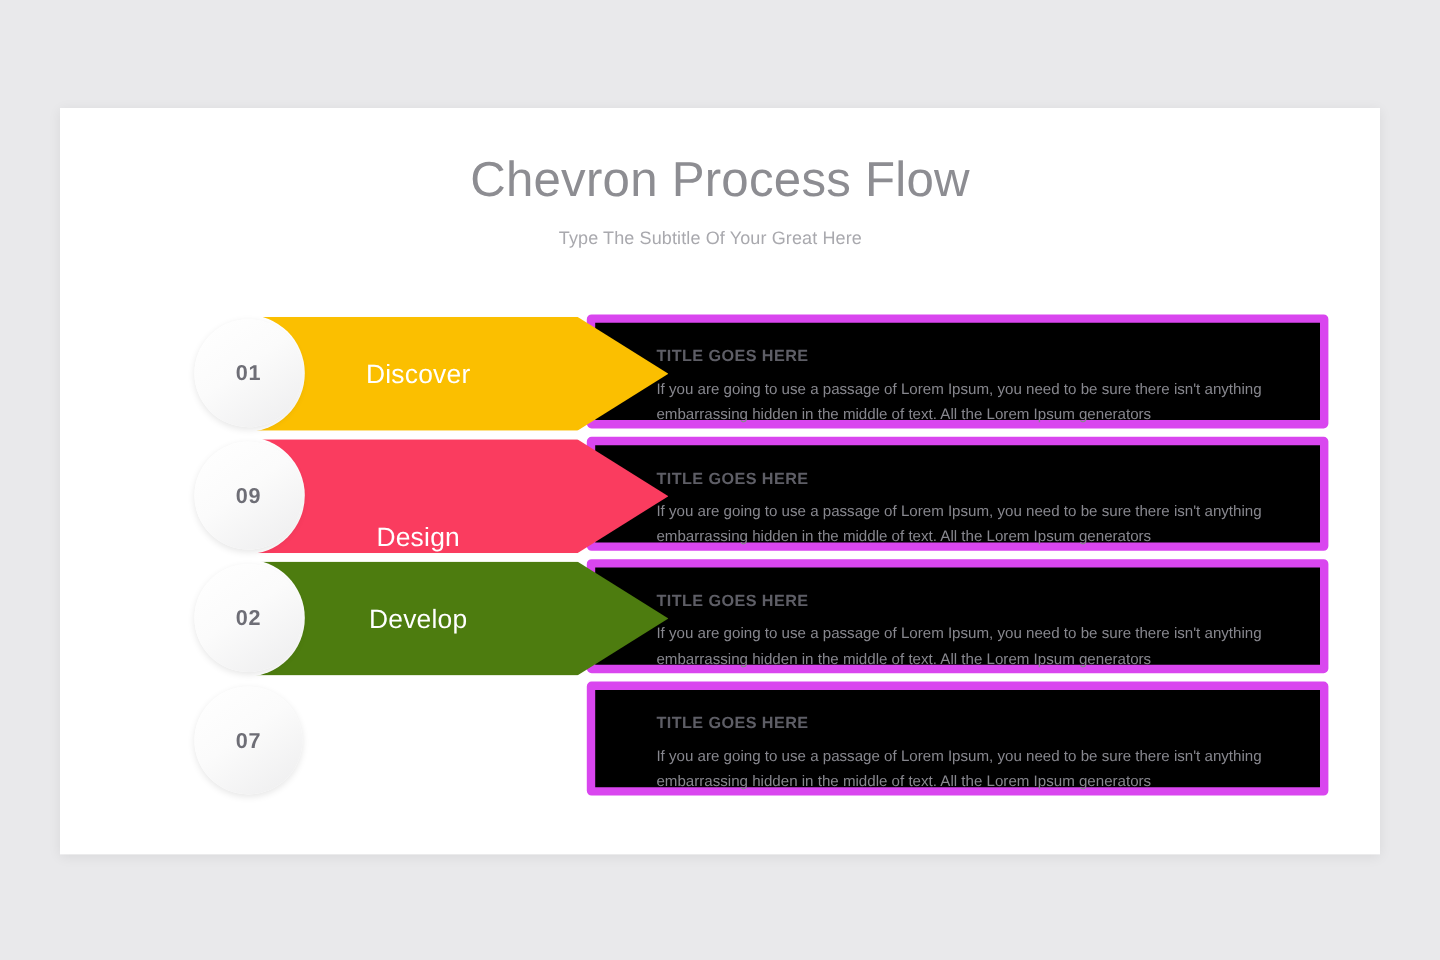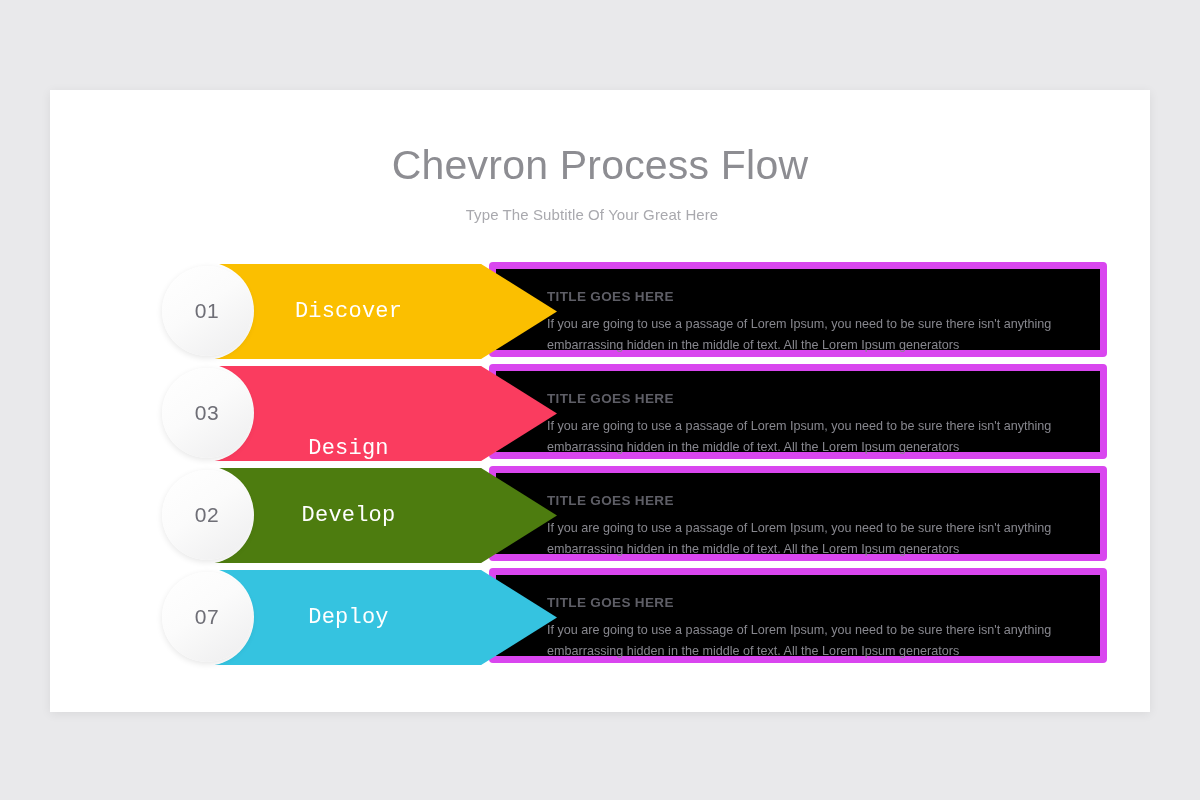--- a/index.html
+++ b/index.html
@@ -19,21 +19,21 @@
     left: 50px;
     top: 90px;
     width: 1100px;
     height: 622px;
     background: #ffffff;
     box-shadow: 0 2px 10px rgba(0,0,0,0.07);
   }
 
   #slide-header {
     text-align: center;
-    padding-top: 52px;
+    padding-top: 36px;
   }
   #page-title {
     font-size: 41px;
     font-weight: 400;
     color: #8d8d92;
     letter-spacing: 0.2px;
     margin: 0;
     line-height: 1.15;
   }
   #page-subtitle {
@@ -99,42 +99,42 @@
     display: flex;
     align-items: center;
     justify-content: center;
   }
   .chevron-label {
     font-size: 22px;
     color: #ffffff;
     padding-right: 72px;
     letter-spacing: 0.2px;
     white-space: nowrap;
-    font-family: Liberation Mono, monospace;
   }
 
   
   .badge {
     position: absolute;
     left: 50px;
     top: 4px;
     width: 90px;
     height: 90px;
     border-radius: 50%;
     background: linear-gradient(145deg, #ffffff 0%, #fbfbfb 45%, #ededee 100%);
     box-shadow: 0 2px 6px rgba(0,0,0,0.10);
     display: flex;
     align-items: center;
     justify-content: center;
     z-index: 3;
   }
   .badge-number {
-    font-size: 21px;
+    font-size: 18px;
     color: #6e6e76;
     letter-spacing: 0.5px;
+    font-weight: bold;
   }
 </style>
 </head>
 <body style="background: rgb(233, 233, 235);">
 
 <div id="slide-card" style="background: rgb(255, 255, 255);">
 
   <div id="slide-header">
     <h1 id="page-title" style="color: rgb(141, 141, 146);">Chevron Process Flow</h1>
     <p id="page-subtitle" style="color: rgb(169, 169, 174);">Type The Subtitle Of Your Great Here</p>
@@ -156,21 +156,21 @@
       </div>
       <div class="process-row">
         <div class="row-panel">
           <div class="panel-title">TITLE GOES HERE</div>
           <div class="panel-body">If you are going to use a passage of Lorem Ipsum, you need to be sure there isn't anything embarrassing hidden in the middle of text. All the Lorem Ipsum generators</div>
         </div>
         <div class="chevron" style="background: rgb(250, 60, 95); align-items: flex-end;">
           <span class="chevron-label">Design</span>
         </div>
         <div class="badge">
-          <span class="badge-number">03</span>
+          <span class="badge-number">09</span>
         </div>
         <div class="chevron-notch" style="position: absolute; left: 44px; top: 0px; width: 98px; height: 98px; border-radius: 50%; background: rgb(255, 255, 255); z-index: 2;"></div>
       </div>
       <div class="process-row">
         <div class="row-panel">
           <div class="panel-title">TITLE GOES HERE</div>
           <div class="panel-body">If you are going to use a passage of Lorem Ipsum, you need to be sure there isn't anything embarrassing hidden in the middle of text. All the Lorem Ipsum generators</div>
         </div>
         <div class="chevron" style="background: #4d7c0f;">
           <span class="chevron-label">Develop</span>
@@ -178,23 +178,20 @@
         <div class="badge">
           <span class="badge-number">02</span>
         </div>
         <div class="chevron-notch" style="position: absolute; left: 44px; top: 0px; width: 98px; height: 98px; border-radius: 50%; background: rgb(255, 255, 255); z-index: 2;"></div>
       </div>
       <div class="process-row">
         <div class="row-panel">
           <div class="panel-title">TITLE GOES HERE</div>
           <div class="panel-body">If you are going to use a passage of Lorem Ipsum, you need to be sure there isn't anything embarrassing hidden in the middle of text. All the Lorem Ipsum generators</div>
         </div>
-        <div class="chevron" style="background: rgb(53, 195, 224);">
-          <span class="chevron-label">Deploy</span>
-        </div>
         <div class="badge">
           <span class="badge-number">07</span>
         </div>
         <div class="chevron-notch" style="position: absolute; left: 44px; top: 0px; width: 98px; height: 98px; border-radius: 50%; background: rgb(255, 255, 255); z-index: 2;"></div>
       </div>
     </div>
 
 </div>
 
 </body></html>

